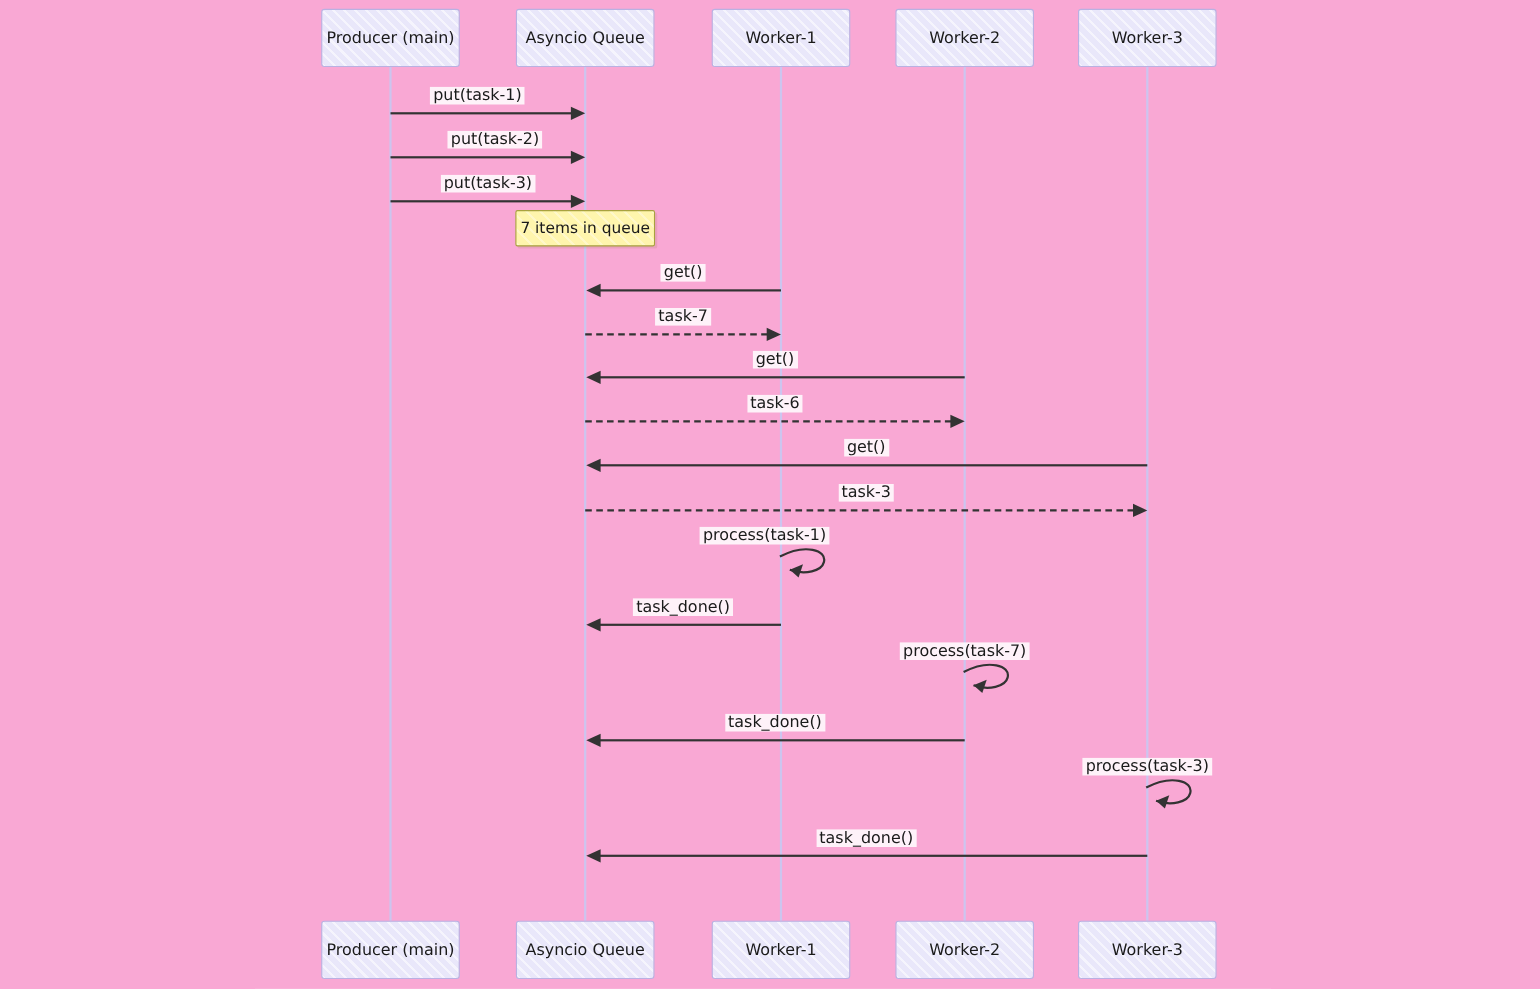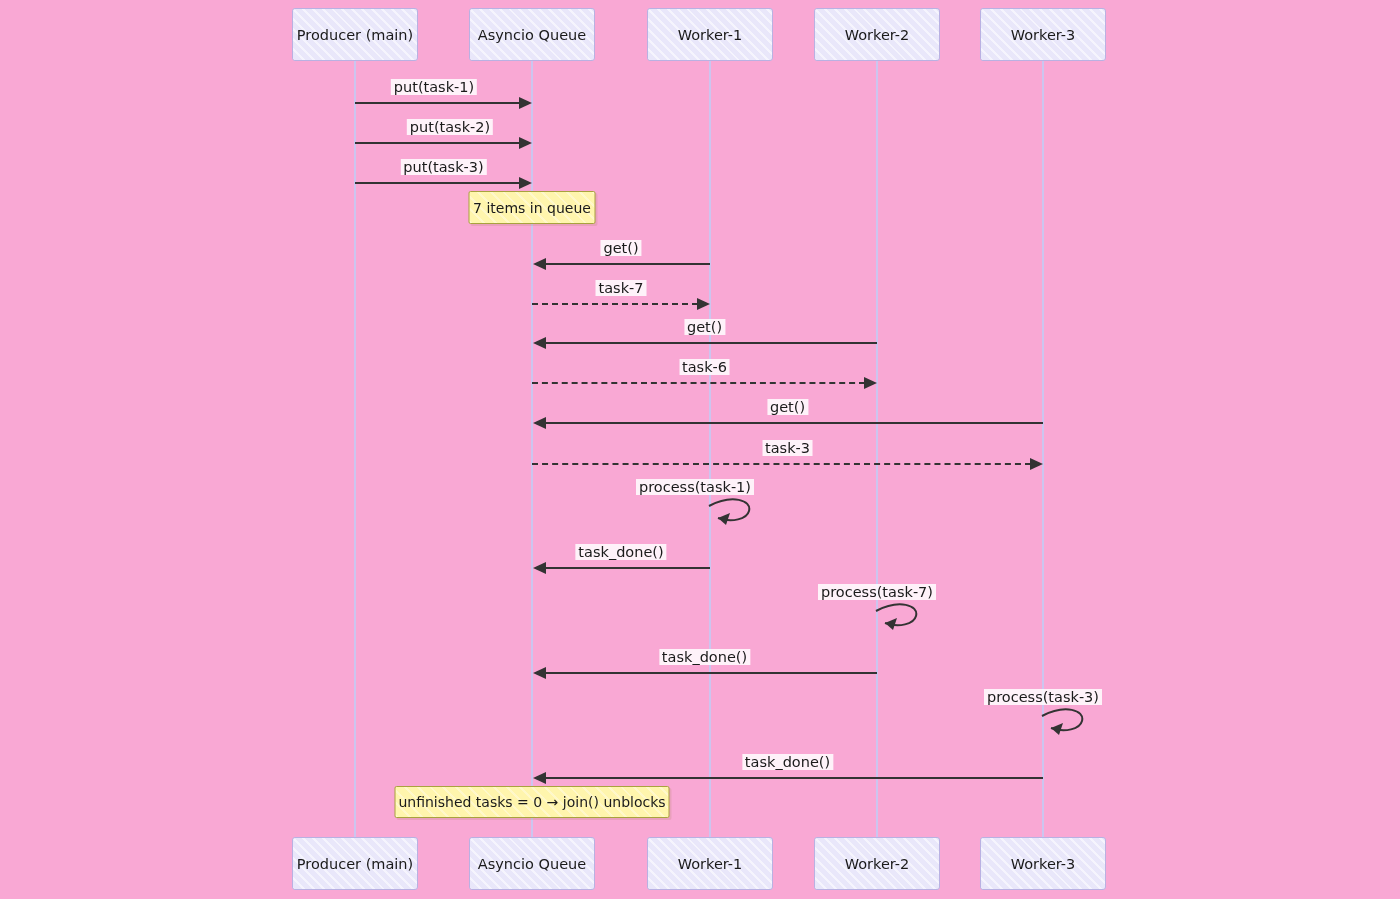--- a/index.html
+++ b/index.html
@@ -128,16 +128,13 @@
     <div class="arrowhead left" style="top: 667px; left: 533px;"></div>
     <div class="msg-label" style="left: 704.5px; top: 649px;">task_done()</div>
     <div class="msg-label" style="left: 1043px; top: 689px;">process(task-3)</div>
     <div class="selfloop" style="left: 1037px; top: 708px;"><svg width="52" height="32" viewBox="0 0 52 32" xmlns="http://www.w3.org/2000/svg">
         <path d="M5,8 C28,-4 48,2 45,13 C43,21 28,25 14,20" fill="none" stroke="#333" stroke-width="2"></path>
         <polygon points="14,20 26,15 22,27" fill="#333"></polygon>
       </svg></div>
     <div class="msg-line" style="left: 544px; top: 777px; width: 499px;"></div>
     <div class="arrowhead left" style="top: 772px; left: 533px;"></div>
     <div class="msg-label" style="left: 787.5px; top: 754px;">task_done()</div>
-    <div class="note" style="left: 532px; top: 786px; width: 275px; height: 32px;">
-      <div>unfinished tasks = 0 → join() unblocks</div>
-    </div>
   </div>
 
 </body></html>

